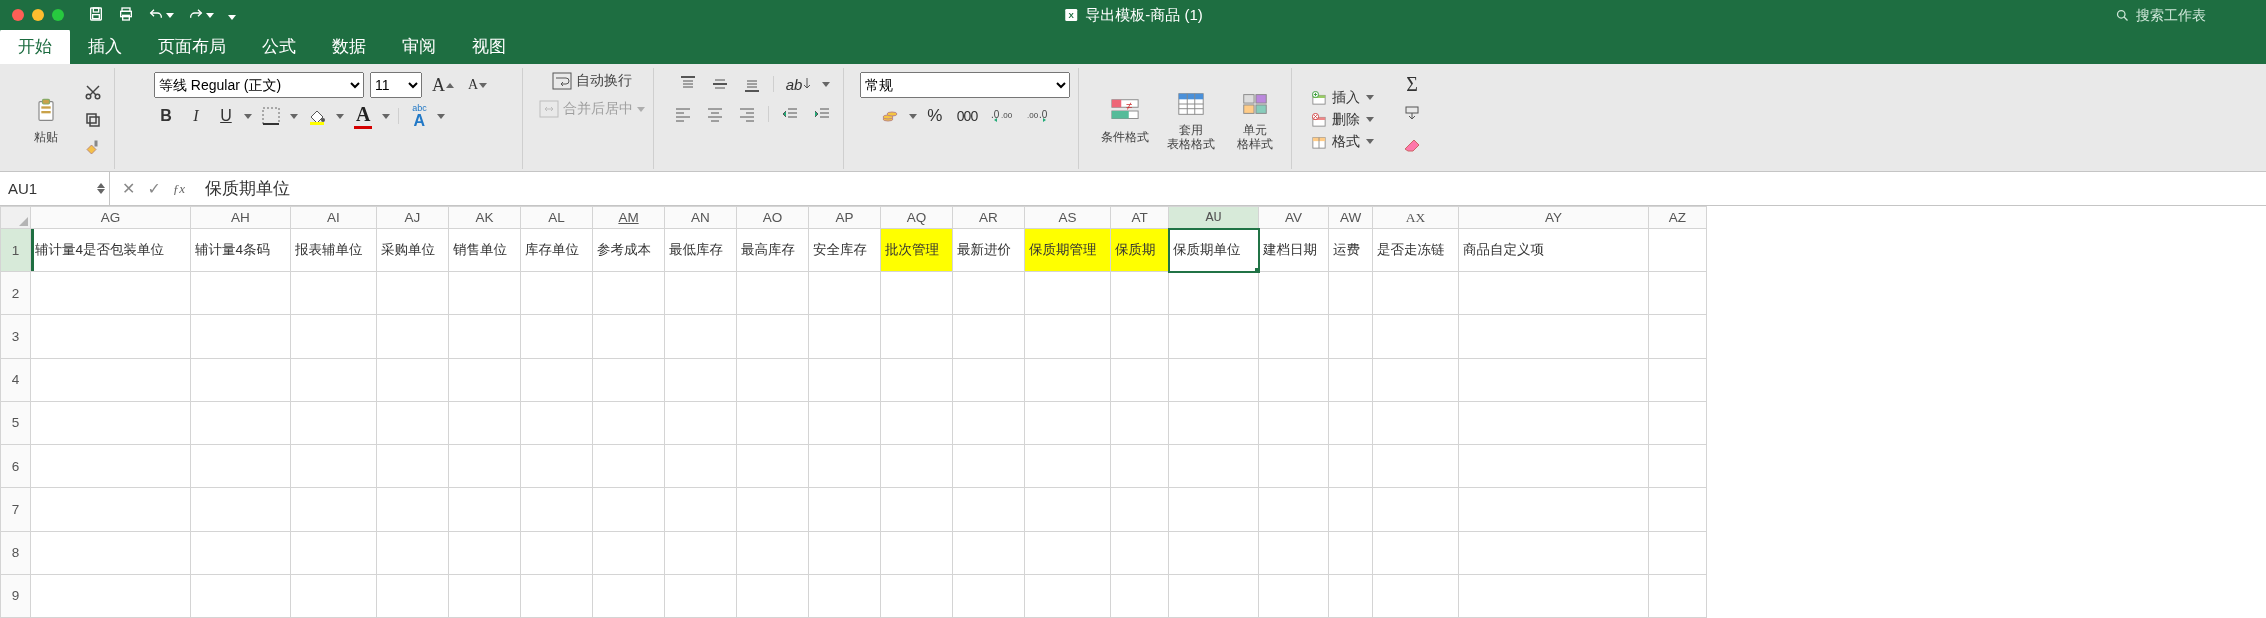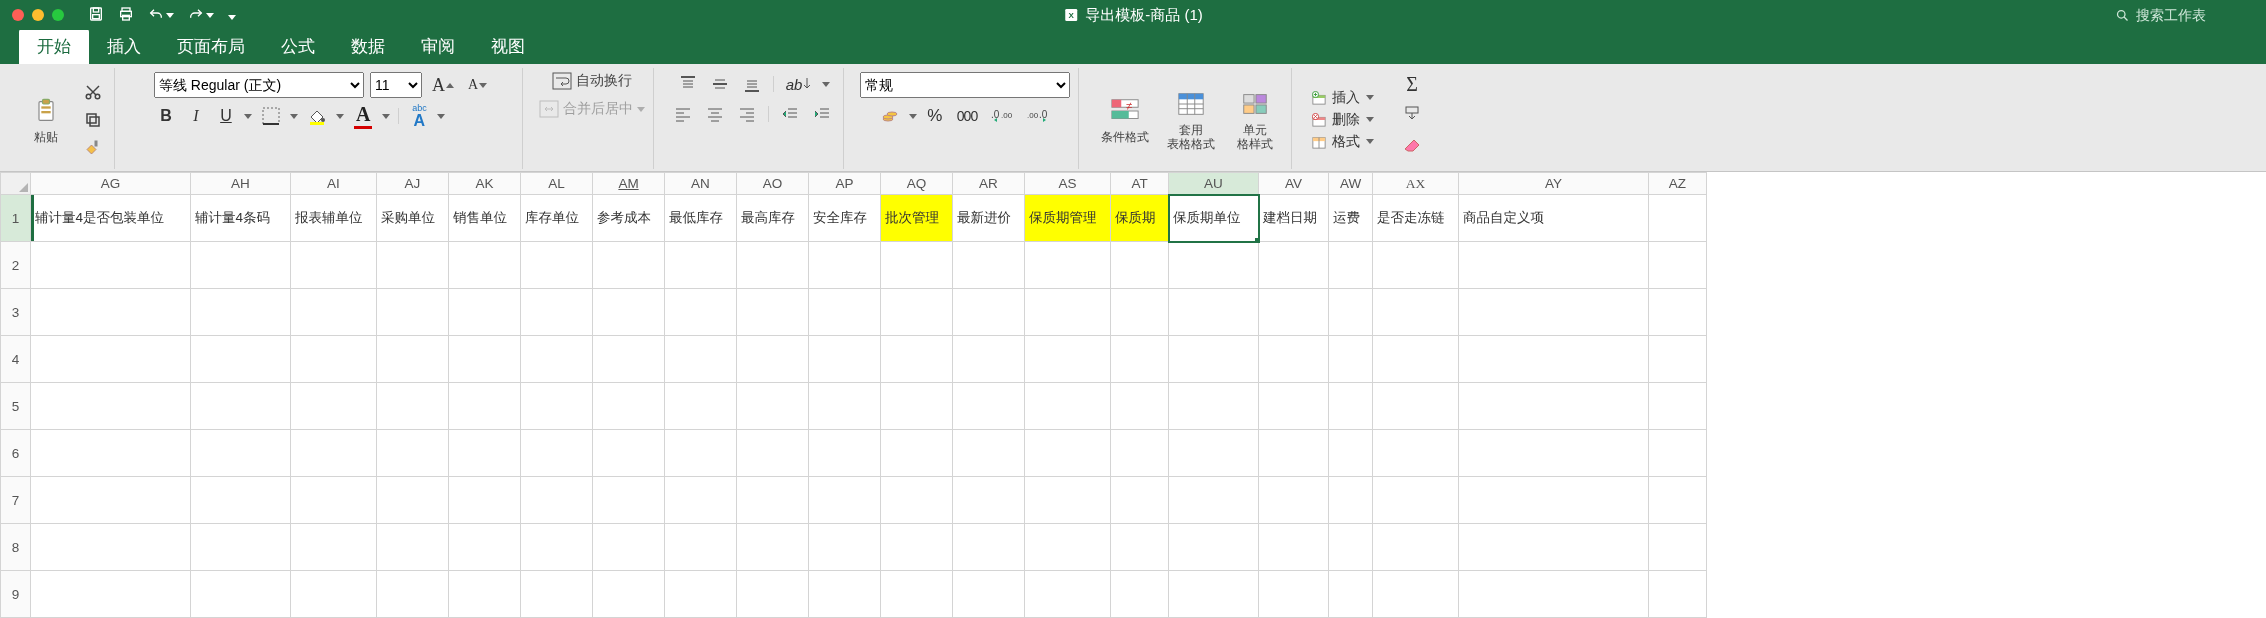--- a/index.html
+++ b/index.html
@@ -27,21 +27,21 @@
   .dot.max{background:#27c93f;}
   .qat{display:flex;align-items:center;gap:14px;margin-left:24px;}
   .qat svg,.qat .glyph{width:16px;height:16px;}
   .titlebar .doc-title{position:absolute;left:50%;transform:translateX(-50%);display:flex;align-items:center;gap:6px;font-size:15px;}
   .titlebar .doc-title svg{width:16px;height:16px;}
   .searchwrap{margin-left:auto;display:flex;align-items:center;gap:4px;padding-right:12px;color:#cfe7d9;font-size:14px;}
   .searchwrap input{background:transparent;border:none;outline:none;color:#bef264;width:120px;font-size:14px;}
   .searchwrap input::placeholder{color:#cfe7d9;}
 
   
-  .tabs{height:34px;background:var(--excel-green);display:flex;align-items:flex-end;padding-left:19px;gap:0;}
+  .tabs{height:34px;background:var(--excel-green);display:flex;align-items:flex-end;padding-left:0;gap:0;}
   .tab{padding:6px 18px;color:#fff;font-size:17px;cursor:pointer;}
   .tab.active{background:#fff;color:#1b6b3f;border-top-left-radius:3px;border-top-right-radius:3px;}
 
   
   .ribbon{height:108px;background:var(--ribbon-bg);border-bottom:1px solid var(--ribbon-border);display:flex;align-items:stretch;padding:4px 10px 2px 10px;gap:8px;}
   .group{display:flex;flex-direction:column;align-items:center;justify-content:space-between;padding:4px 8px 2px 8px;border-right:1px solid #cfcfcf;}
   .group:last-child{border-right:none;}
   .group .controls{display:flex;align-items:center;gap:6px;flex:1;}
   .twocol{display:flex;flex-direction:column;gap:4px;}
   .rowline{display:flex;align-items:center;gap:6px;}
@@ -463,41 +463,56 @@
         <span class="btn">
             <svg width="20" height="16" viewBox="0 0 20 16">
               <path d="M3 13L12 4l5 5-6 6H6z" fill="#f7a" stroke="#c66"></path>
             </svg>
           </span>
       </div>
     </div>
 
   </div>
 
+  <div class="fbar">
+    <div class="namebox">
+      <span>AU1</span>
+      <span class="stepper">
+          <span class="caret-up"></span>
+          <span class="caret-down"></span>
+        </span>
+    </div>
+    <div class="fx-controls">
+      <span style="font-size:16px;">✕</span>
+      <span style="font-size:16px;">✓</span>
+      <span class="fx">ƒx</span>
+    </div>
+    <div class="fcontent">保质期单位</div>
+  </div>
 
   <div class="gridwrap">
     <table class="sheet" id="sheet">
         <thead>
           <tr>
             <th class="corner"></th>
             <th style="width: 160px;">AG</th>
             <th style="width: 100px;">AH</th>
             <th style="width: 86px;">AI</th>
             <th style="width: 72px;">AJ</th>
             <th style="width: 72px;">AK</th>
             <th style="width: 72px;">AL</th>
             <th style="width: 72px; text-decoration: underline;">AM</th>
             <th style="width: 72px;">AN</th>
             <th style="width: 72px;">AO</th>
             <th style="width: 72px;">AP</th>
             <th style="width: 72px;">AQ</th>
             <th style="width: 72px;">AR</th>
             <th style="width: 86px;">AS</th>
             <th style="width: 58px; text-align: center;">AT</th>
-            <th class="sel" style="width: 90px;">AU</th>
+            <th class="sel" style="width: 90px; font-family: Liberation Mono, monospace;">AU</th>
             <th style="width: 70px;">AV</th>
             <th style="width: 44px;">AW</th>
             <th style="width: 86px; font-family: Liberation Serif, serif;">AX</th>
             <th style="width: 190px;">AY</th>
             <th style="width: 58px;">AZ</th>
           </tr>
         </thead>
         <tbody>
           <tr class="r1">
             <th class="rowhdr sel">1</th>

